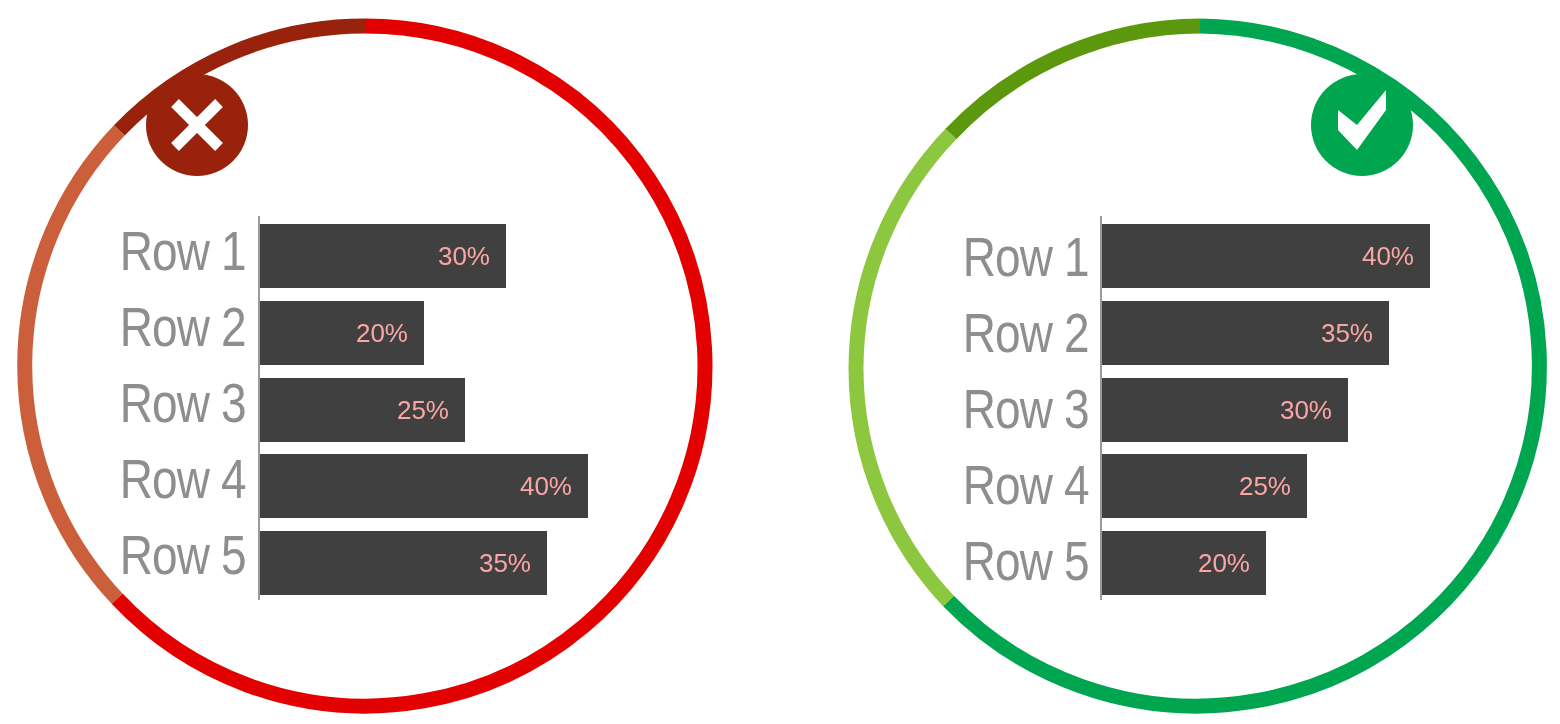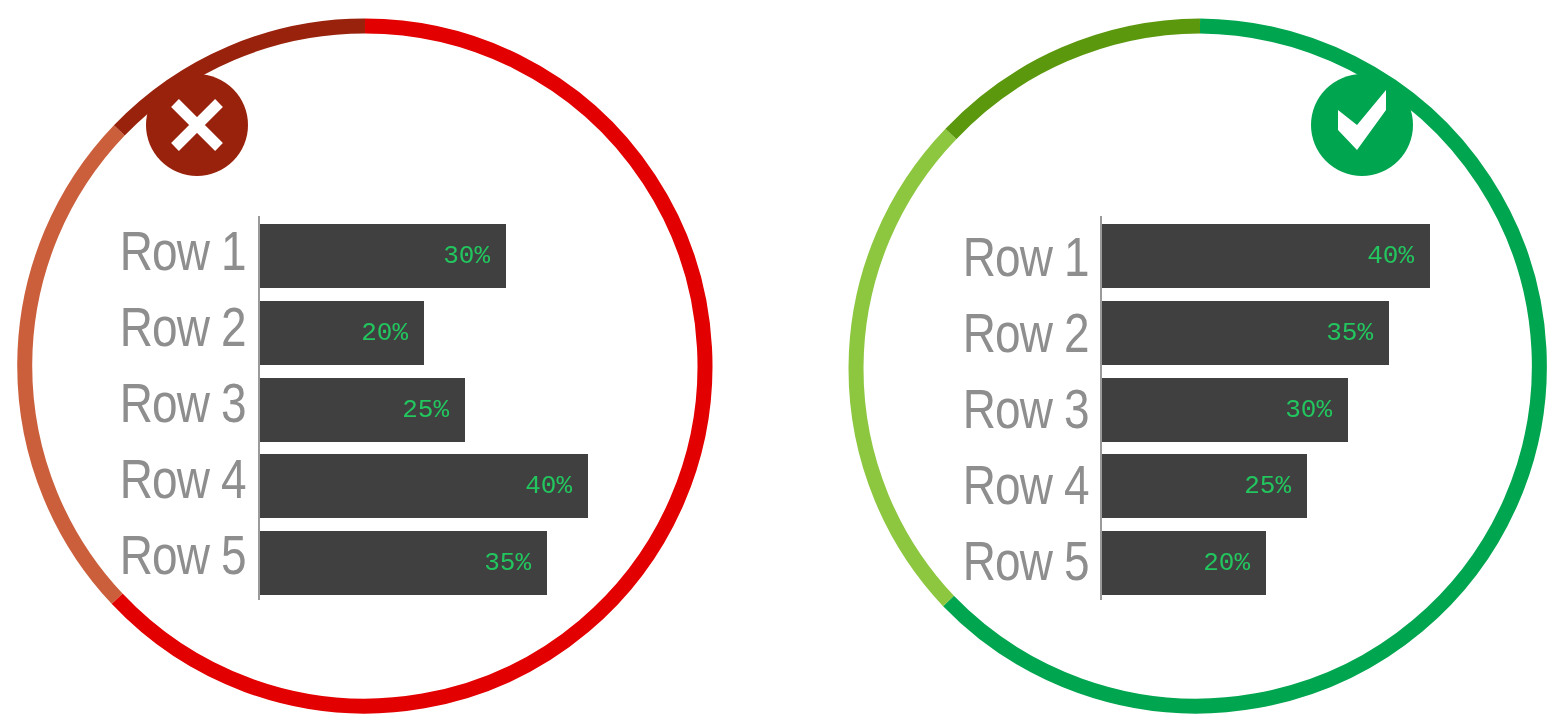--- a/index.html
+++ b/index.html
@@ -6,21 +6,21 @@
   body { width:1560px; height:724px; position:relative; overflow:hidden;
          font-family:"Liberation Sans", sans-serif; }
   svg.rings { position:absolute; left:0; top:0; }
   .panel { position:absolute; }
   .row-label { position:absolute; color:#8e8e8e; font-size:56px;
                font-family:"Liberation Sans", sans-serif; letter-spacing:-1px;
                transform:scaleX(0.82); transform-origin:right center; text-align:right; white-space:nowrap; }
   .axis { position:absolute; width:2px; background:#9a9a9a; }
   .bar { position:absolute; background:#404040; height:64px; }
   .bar-value { position:absolute; right:16px; top:50%; transform:translateY(-50%);
-               color:#22c55e; font-size:26px; font-family:Liberation Mono, monospace; }
+               color:#fca5a5; font-size:26px; font-family:Liberation Sans, sans-serif; }
 </style>
 </head>
 <body>
 
 <svg class="rings" width="1560" height="724" viewBox="0 0 1560 724">
 
   <g fill="none" stroke-width="15">
 
     <path d="M 365 26 A 340 340 0 1 1 117.1 598.7" stroke="#e30000"></path>
 

